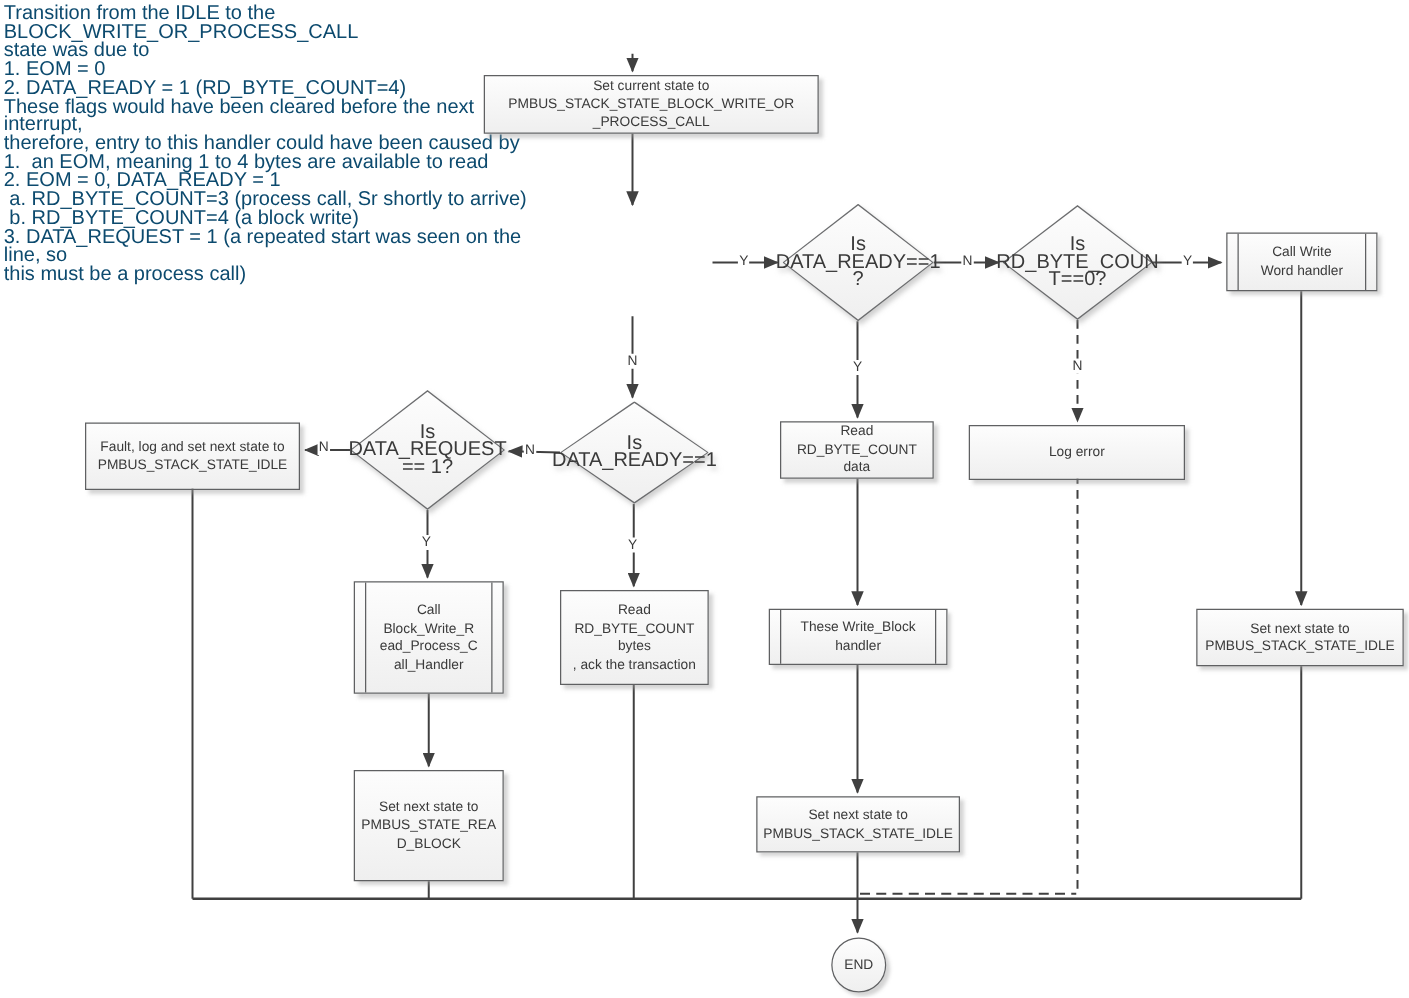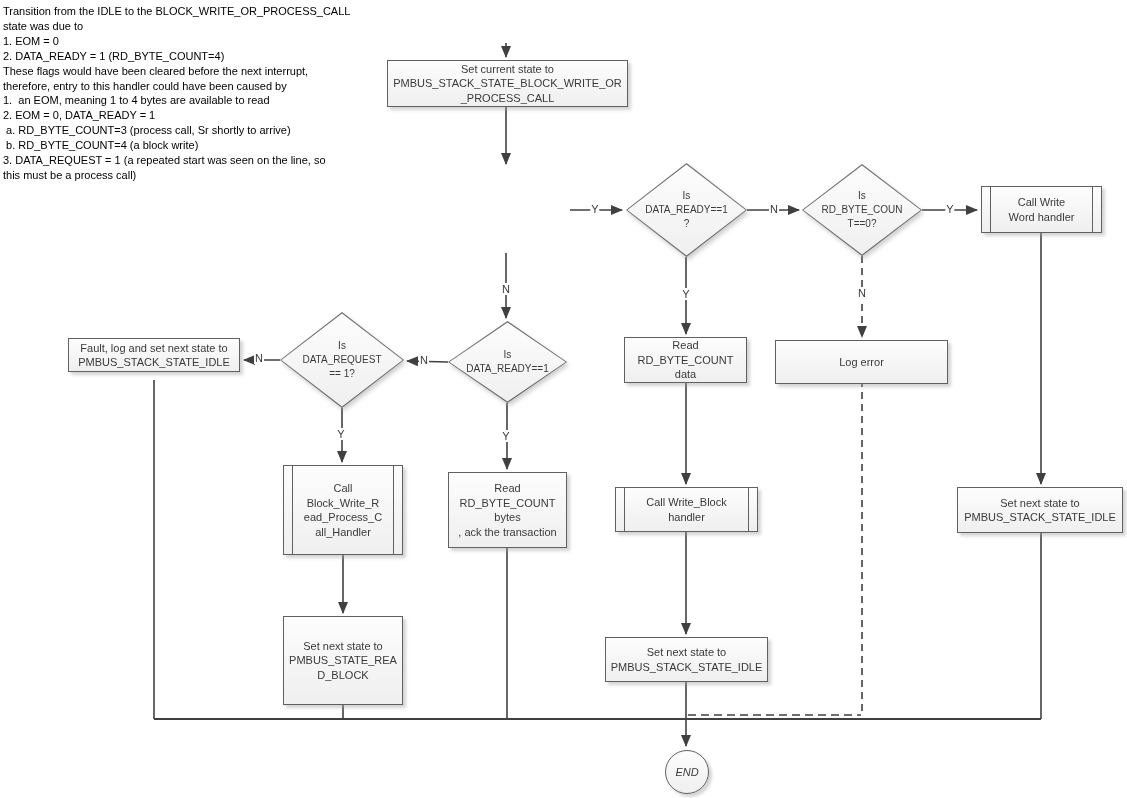--- a/index.html
+++ b/index.html
@@ -4,45 +4,45 @@
 <style>
   html,body{margin:0;padding:0;}
   body{
     width:1127px;height:798px;position:relative;background:#ffffff;
     font-family:"Liberation Sans",sans-serif;color:#3a3a3a;overflow:hidden;
   }
   #canvas{position:absolute;inset:0;}
   svg.wires{position:absolute;left:0;top:0;pointer-events:none;}
   .annotation{
     position:absolute;left:3px;top:4px;width:430px;
-    font-size:11px;line-height:14.9px;white-space:pre-wrap;color:#000000;
+    font-size:16px;line-height:14.9px;white-space:pre-wrap;color:#0c4a6e;
   }
   .node{
     position:absolute;box-sizing:border-box;
     background:linear-gradient(#fdfdfd,#efefef);
     border:1px solid #5f6062;
     box-shadow:3px 3px 3px rgba(160,160,160,0.45);
     display:flex;align-items:center;justify-content:center;
   }
   .node .lbl{
     text-align:center;font-size:11px;line-height:14.5px;white-space:pre-wrap;
     position:relative;z-index:2;
   }
   .terminator{border-radius:50%;}
-  .end-circle{border-radius:50%;font-style:italic;}
+  .end-circle{border-radius:50%;}
   .bar{position:absolute;top:0;bottom:0;width:0;border-left:1px solid #5f6062;z-index:1;}
   .bar.l{left:8px;} .bar.r{right:8px;}
   .diamond{position:absolute;filter:drop-shadow(2.5px 3px 2px rgba(160,160,160,0.5));}
   .d-outer{position:absolute;inset:0;background:#6b6c6e;
     clip-path:polygon(50% 0,100% 50%,50% 100%,0 50%);}
   .d-inner{position:absolute;inset:1.4px;background:linear-gradient(#fdfdfd,#efefef);
     clip-path:polygon(50% 0,100% 50%,50% 100%,0 50%);}
   .d-lbl{
     position:absolute;inset:0;display:flex;align-items:center;justify-content:center;
-    text-align:center;font-size:10px;line-height:14px;white-space:pre-wrap;
+    text-align:center;font-size:16px;line-height:14px;white-space:pre-wrap;
   }
   .elabel{
     position:absolute;transform:translate(-50%,-50%);
     background:#ffffff;padding:0 1px;font-size:11px;color:#3a3a3a;z-index:3;
   }
 </style>
 </head>
 <body>
 
 <div id="canvas">
@@ -92,26 +92,26 @@
 2. EOM = 0, DATA_READY = 1
  a. RD_BYTE_COUNT=3 (process call, Sr shortly to arrive)
  b. RD_BYTE_COUNT=4 (a block write)
 3. DATA_REQUEST = 1 (a repeated start was seen on the line, so
 this must be a process call)</div>
 
   <div class="node end-circle" style="left:665px;top:750px;width:44px;height:44px">
     <div class="lbl">END</div>
   </div>
 
-  <div class="node" style="left:387px;top:60px;width:241px;height:47px">
+  <div class="node" style="left:387px;top:60px;width:268px;height:47px">
     <div class="lbl">Set current state to
 PMBUS_STACK_STATE_BLOCK_WRITE_OR
 _PROCESS_CALL</div>
   </div>
-  <div class="node" style="left:68px;top:338px;width:172px;height:34px">
+  <div class="node" style="left:68px;top:338px;width:172px;height:54px">
     <div class="lbl">Fault, log and set next state to
 PMBUS_STACK_STATE_IDLE</div>
   </div>
   <div class="node" style="left:624px;top:337px;width:123px;height:46px">
     <div class="lbl">Read
 RD_BYTE_COUNT
 data</div>
   </div>
   <div class="node" style="left:775px;top:340px;width:173px;height:44px">
     <div class="lbl">Log error</div>
@@ -146,21 +146,21 @@
     <div class="bar l"></div>
     <div class="bar r"></div>
     <div class="lbl">Call
 Block_Write_R
 ead_Process_C
 all_Handler</div>
   </div>
   <div class="node" style="left:615px;top:487px;width:143px;height:45px">
     <div class="bar l"></div>
     <div class="bar r"></div>
-    <div class="lbl">Call Write_Block
+    <div class="lbl">These Write_Block
 handler</div>
   </div>
 
   <div class="diamond" style="left:626px;top:163px;width:121px;height:94px">
     <div class="d-outer"></div>
     <div class="d-inner"></div>
     <div class="d-lbl">Is
 DATA_READY==1
 ?</div>
   </div>

